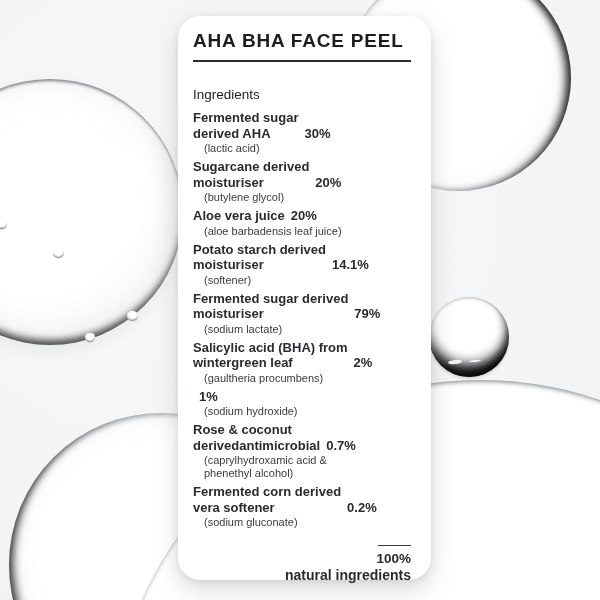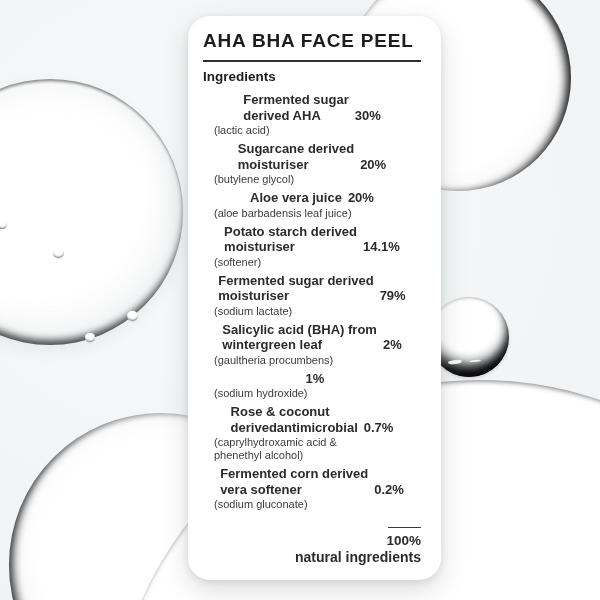--- a/index.html
+++ b/index.html
@@ -65,37 +65,37 @@
       inset 0 -2px 2px -1px rgba(45,45,48,.6),
       inset 0 1px 1px rgba(255,255,255,.85),
       0 1px 1px rgba(150,154,158,.25);
   }
   .droplet-1{left:-3px;top:220px;width:10px;height:9px;}
   .droplet-2{left:53px;top:248px;width:11px;height:10px;}
   .droplet-3{left:127px;top:311px;width:11px;height:10px;}
   .droplet-4{left:85px;top:333px;width:10px;height:9px;}
 
   .card{
-    position:absolute;left:188px;top:16px;width:253px;height:564px;
+    position:absolute;left:178px;top:16px;width:253px;height:564px;
     box-sizing:border-box;
     background:#ffffff;border-radius:22px;
     padding:13px 20px 13px 15px;
     box-shadow:0 10px 26px rgba(95,100,106,.22), 0 2px 7px rgba(110,115,120,.16);
   }
   .card-title{
     font-size:19px;line-height:24px;font-weight:700;
     letter-spacing:.8px;color:#1d1d1f;
   }
   .title-divider{border:none;border-top:2px solid #2d2d2f;margin:7px 0 0 0;}
   .ingredients-heading{
-    font-size:13.5px;font-weight:700;color:#1d1d1f;
-    margin:7px 0 8px 0;
+    font-size:13.5px;font-weight:400;color:#1d1d1f;
+    margin:25px 0 8px 0;
   }
   .item{margin-bottom:4px;}
-  .item-head{display:flex;justify-content:center;align-items:flex-end;}
+  .item-head{display:flex;justify-content:flex-start;align-items:flex-end;}
   .item-name{
     font-size:13px;line-height:15.5px;font-weight:700;
     color:#2b2b2e;white-space:pre-line;
   }
   .item-pct{font-size:13px;line-height:15.5px;font-weight:700;color:#2b2b2e;flex-shrink:0;padding-left:6px;}
   .item-sub{
     font-size:11px;line-height:13px;color:#3b3b3e;
     white-space:pre-line;margin-top:1px;margin-left:11px;
   }
   .total{margin-top:16px;text-align:right;}

